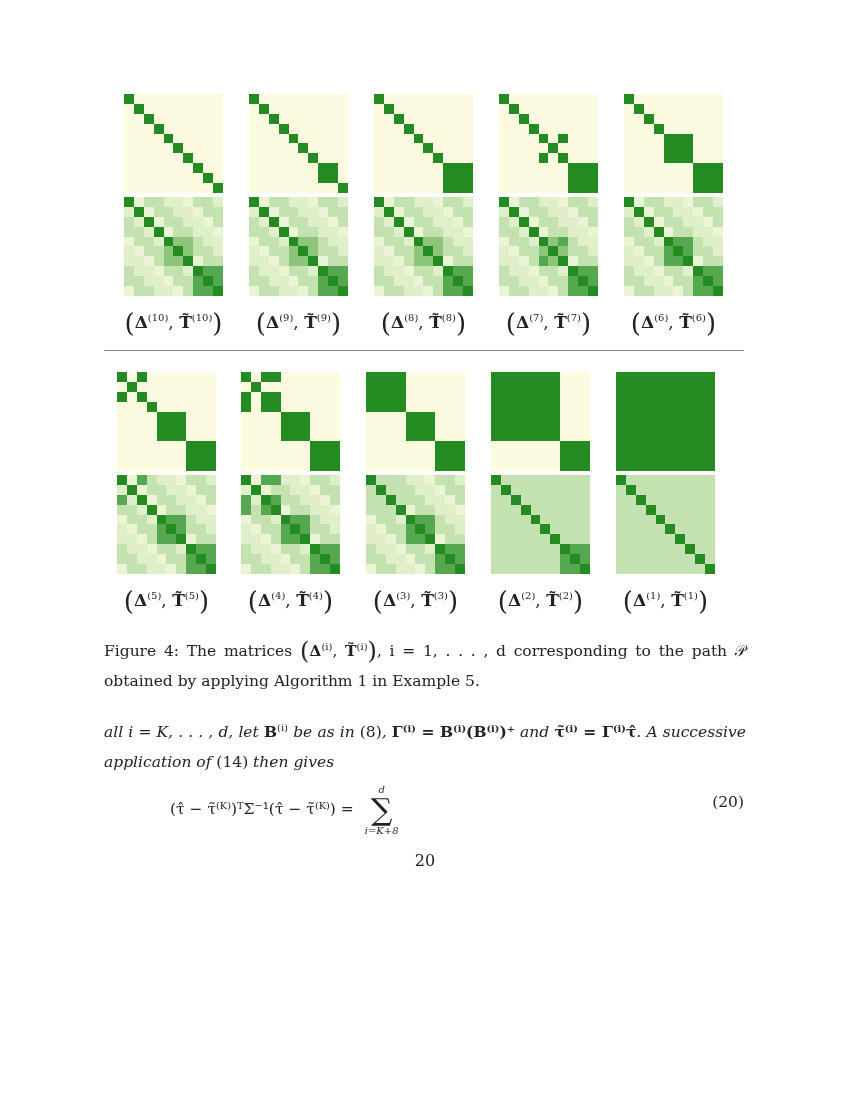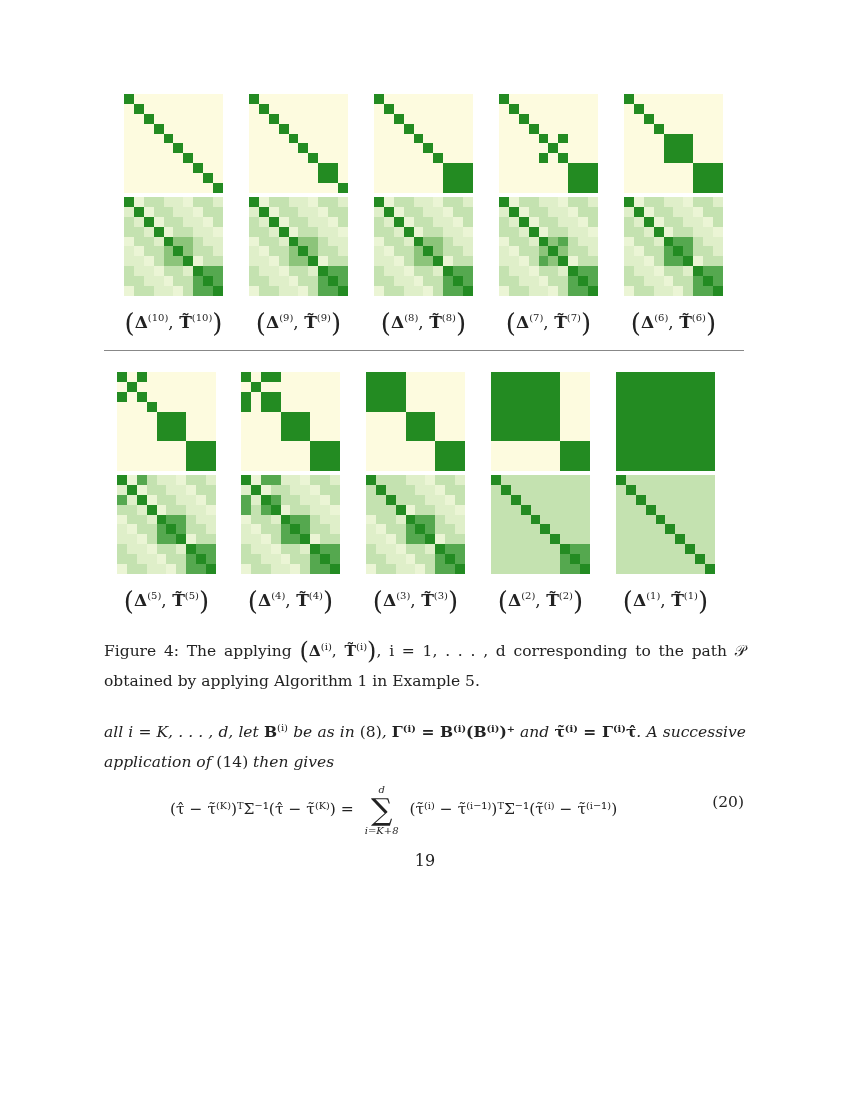--- a/index.html
+++ b/index.html
@@ -2075,32 +2075,31 @@
       <div style="background: rgb(196, 226, 176);"></div>
       <div style="background: rgb(196, 226, 176);"></div>
       <div style="background: rgb(35, 139, 34);"></div>
     </div>
     <div class="label" style="left: 606px; top: 586px; width: 119px;"><span class="paren">(</span><b>Δ</b><sup>(1)</sup>, <b>T̃</b><sup>(1)</sup><span class="paren">)</span></div>
   </div>
 
 <div class="rule"></div>
 
 <div class="caption">
-  <span>Figure 4: The applying</span>
+  <span>Figure 4: The matrices</span>
   <span class="paren">(</span><b>Δ</b><sup style="font-size:10px;">(i)</sup>, <b>T̃</b><sup style="font-size:10px;">(i)</sup><span class="paren">)</span><span>, i = 1, . . . , d corresponding to the path 𝒫 obtained by applying Algorithm 1 in Example 5.</span>
 </div>
 
 <div class="body-text">
   <span>all i = K, . . . , d, let </span><b class="up">B</b><sup class="up" style="font-size:10px;">(i)</sup><span> be as in </span><span class="up">(8)</span><span>, </span><b class="up">Γ⁽ⁱ⁾ = B⁽ⁱ⁾(B⁽ⁱ⁾)⁺</b><span> and </span><b class="up">τ̃⁽ⁱ⁾ = Γ⁽ⁱ⁾τ̂</b><span>. A successive application of </span><span class="up">(14)</span><span> then gives</span>
 </div>
 
 <div class="equation">
   <span>(τ̂ − τ̃⁽ᴷ⁾)ᵀΣ⁻¹(τ̂ − τ̃⁽ᴷ⁾) =</span>
   <span class="sum">
     <span class="top">d</span>
     <span class="sig">∑</span>
     <span class="bot">i=K+8</span>
   </span>
-  <span>(τ̃⁽ⁱ⁾ − τ̃⁽ⁱ⁻¹⁾)ᵀΣ⁻¹(τ̃⁽ⁱ⁾ − τ̃⁽ⁱ⁻¹⁾)</span>
 </div>
 <div class="eqnum">(20)</div>
 
-<div class="pagenum">19</div>
+<div class="pagenum">20</div>
 
 </body></html>

